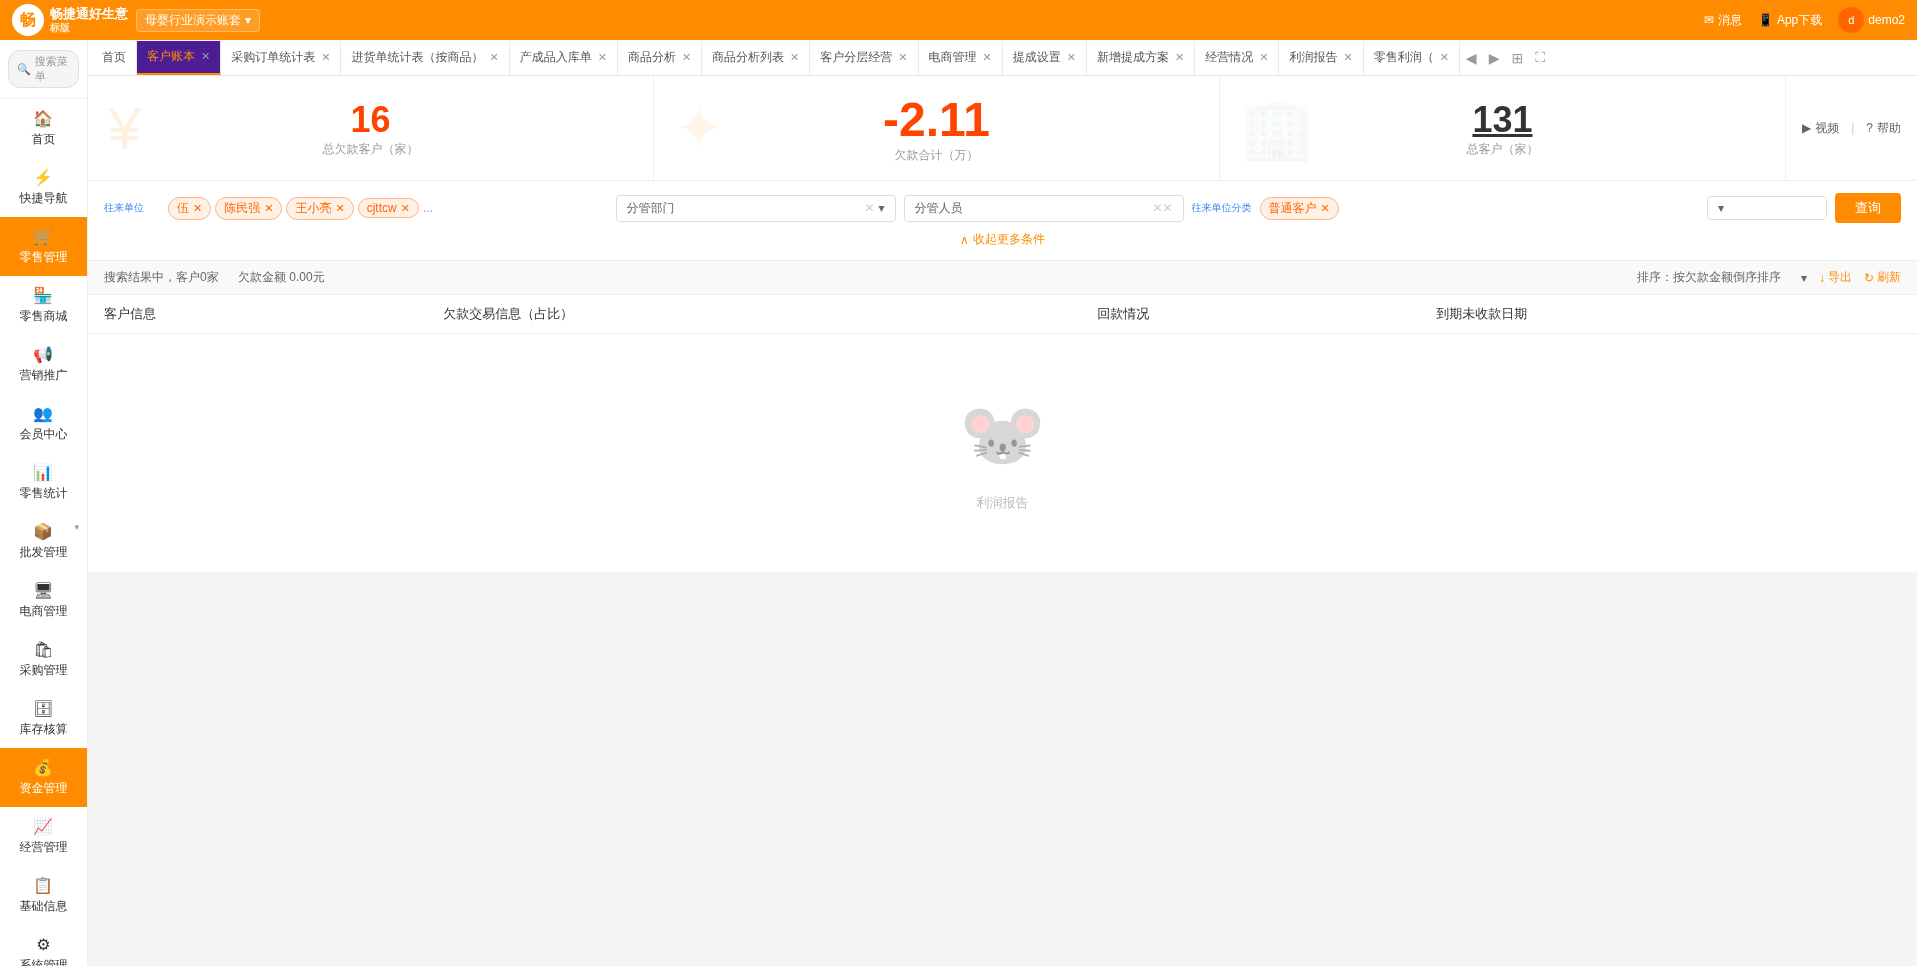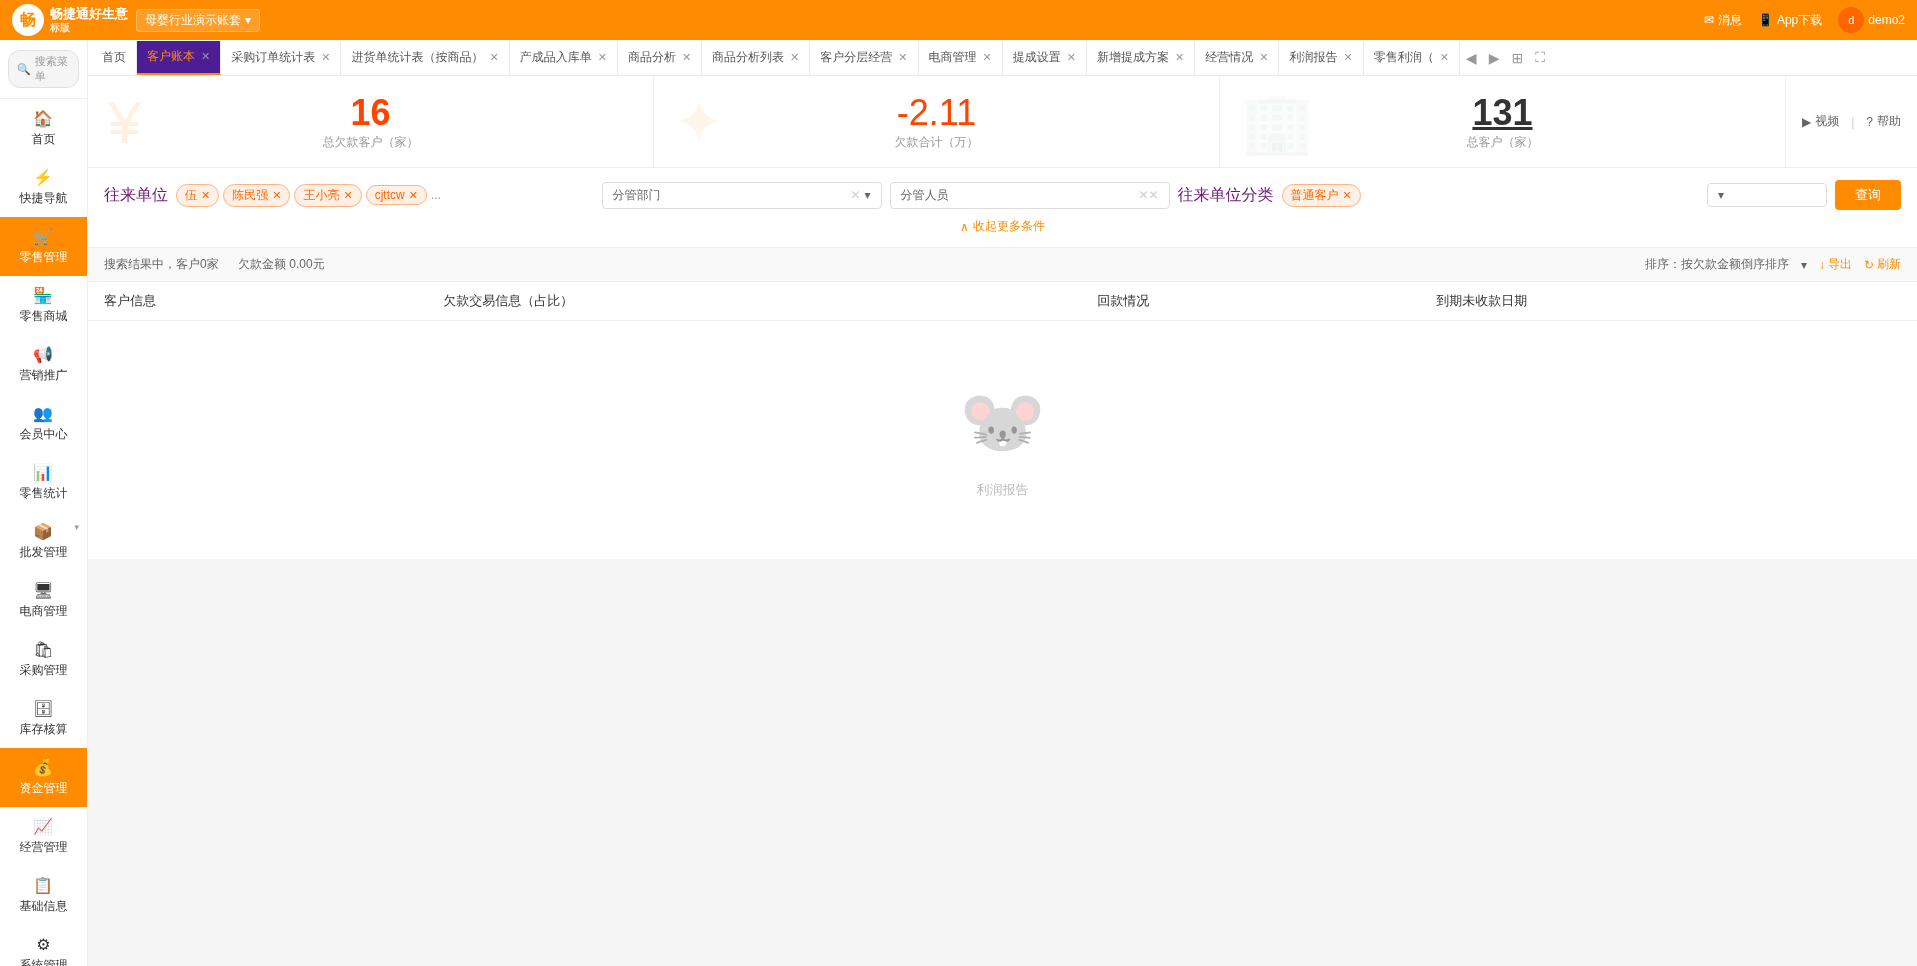--- a/index.html
+++ b/index.html
@@ -39,35 +39,35 @@
     .summary-bar { display: flex; background: #fff; border-bottom: 1px solid #eee; }
     .summary-card { flex: 1; padding: 16px 24px; display: flex; flex-direction: column; align-items: center; justify-content: center; position: relative; border-right: 1px solid #f0f0f0; }
     .summary-card:last-child { border-right: none; }
     .summary-right-btns { display: flex; gap: 12px; padding: 8px 16px; align-items: center; justify-content: flex-end; font-size: 12px; color: #666; cursor: pointer; }
     .summary-right-btns span { display: flex; align-items: center; gap: 4px; }
 
     
     .filter-area { background: #fff; padding: 12px 16px; border-bottom: 1px solid #eee; }
     .filter-row { display: flex; align-items: center; flex-wrap: wrap; gap: 8px; margin-bottom: 8px; }
     .filter-row:last-child { margin-bottom: 0; }
-    .filter-label { color: #701a75; font-size: 16px; min-width: 56px; }
+    .filter-label { color: #3b82f6; font-size: 10px; min-width: 56px; }
     .filter-tag-group { display: flex; align-items: center; flex-wrap: wrap; gap: 4px; flex: 1; }
     .filter-tag { background: #fff0e6; border: 1px solid #ffb380; border-radius: 12px; padding: 2px 8px; font-size: 12px; color: #ff6600; display: flex; align-items: center; gap: 4px; }
     .filter-tag .remove { cursor: pointer; color: #ff6600; font-size: 11px; }
     .filter-tag-more { color: #999; font-size: 12px; cursor: pointer; }
     .filter-dropdown { border: 1px solid #ddd; border-radius: 4px; padding: 4px 10px; font-size: 12px; color: #666; cursor: pointer; display: flex; align-items: center; gap: 4px; background: #fff; min-width: 120px; }
     .filter-dropdown-wide { min-width: 280px; }
     .filter-btn-query { background: #ff8c00; color: #fff; border: none; border-radius: 4px; padding: 6px 20px; font-size: 13px; cursor: pointer; }
     .filter-collapse-btn { color: #ff8c00; font-size: 12px; cursor: pointer; display: flex; align-items: center; gap: 4px; }
     .filter-row-center { display: flex; justify-content: center; margin-top: 4px; }
 
     
     .result-bar { display: flex; align-items: center; justify-content: space-between; padding: 8px 16px; background: #f9f9f9; border-bottom: 1px solid #eee; font-size: 12px; color: #666; }
     .result-bar-right { display: flex; align-items: center; gap: 12px; }
-    .result-sort { display: flex; align-items: center; gap: 12px; cursor: pointer; color: #666; }
+    .result-sort { display: flex; align-items: center; gap: 20px; cursor: pointer; color: #666; }
     .result-action-btn { color: #ff8c00; cursor: pointer; display: flex; align-items: center; gap: 3px; font-size: 12px; }
 
     
     .data-table { width: 100%; border-collapse: collapse; background: #fff; }
     .data-table th { padding: 10px 16px; text-align: left; font-size: 13px; color: #333; font-weight: normal; border-bottom: 1px solid #eee; background: #fff; }
     .data-table td { padding: 10px 16px; font-size: 12px; color: #555; border-bottom: 1px solid #f5f5f5; }
 
     
     .empty-state { display: flex; flex-direction: column; align-items: center; justify-content: center; padding: 60px 0; }
     .empty-icon { font-size: 64px; opacity: 0.4; margin-bottom: 10px; }
@@ -252,21 +252,21 @@
           <div style="position:relative;display:flex;flex:1;align-items:stretch;">
 
             <div class="summary-card">
               <div style="position:absolute;left:20px;top:50%;transform:translateY(-50%);opacity:0.12;font-size:60px;color:#ff8c00;">¥</div>
               <div style="font-size:36px;font-weight:bold;color:#ff4400;position:relative;z-index:1;">16</div>
               <div style="font-size:12px;color:#999;position:relative;z-index:1;">总欠款客户（家）</div>
             </div>
 
             <div class="summary-card">
               <div style="position:absolute;left:20px;top:50%;transform:translateY(-50%);opacity:0.08;font-size:60px;color:#ff8c00;">✦</div>
-              <div style="font-size:36px;font-weight:normal;color:#ff4400;position:relative;z-index:1;">-2.11</div>
+              <div style="font-size:48px;font-weight:bold;color:#ff4400;position:relative;z-index:1;">-2.11</div>
               <div style="font-size:12px;color:#999;position:relative;z-index:1;">欠款合计（万）</div>
             </div>
 
             <div class="summary-card">
               <div style="position:absolute;left:20px;top:50%;transform:translateY(-50%);opacity:0.08;font-size:60px;color:#aaddff;">🏢</div>
               <div style="font-size:36px;font-weight:bold;color:#333;text-decoration:underline;position:relative;z-index:1;">131</div>
               <div style="font-size:12px;color:#999;position:relative;z-index:1;">总客户（家）</div>
             </div>
 
             <div class="summary-right-btns">

